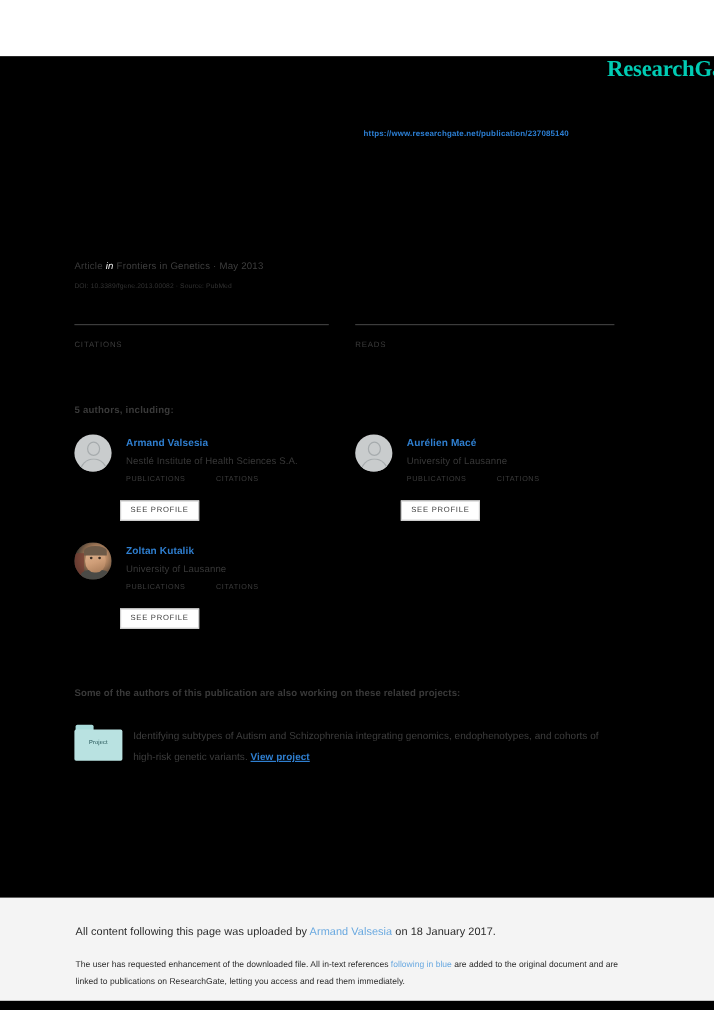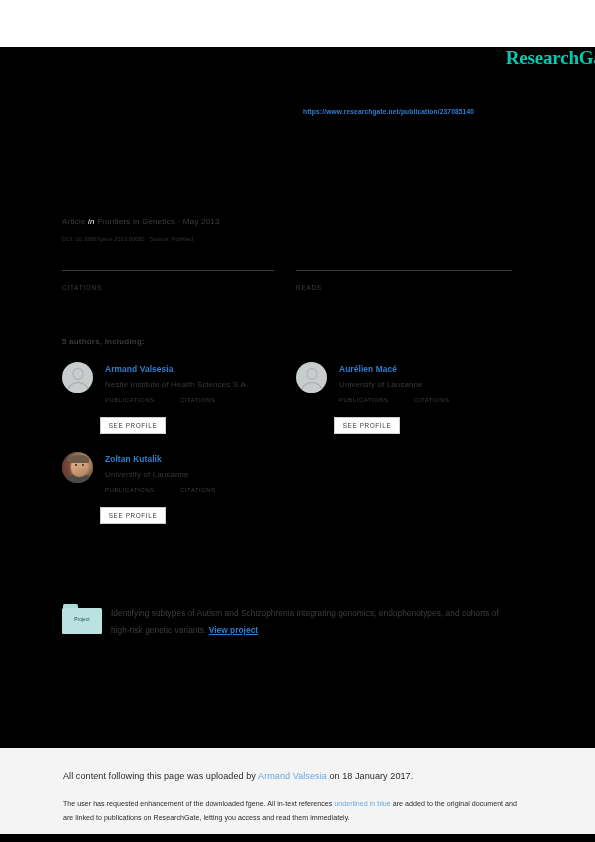--- a/index.html
+++ b/index.html
@@ -482,35 +482,36 @@
         <div class="l">PUBLICATIONS</div>
       </div>
       <div class="col c1">
         <div class="n"></div>
         <div class="l">CITATIONS</div>
       </div>
     </div>
     <div class="see-profile">SEE PROFILE</div>
   </div>
 
+  <div class="projects-heading">Some of the authors of this publication are also working on these related projects:</div>
 
   <div class="project-row">
     <div class="folder">
       <div class="tab"></div>
       <div class="bodyf"></div>
       <div class="lbl">Project</div>
     </div>
     <div class="project-text">
       <span>Identifying subtypes of Autism and Schizophrenia integrating genomics, endophenotypes, and cohorts of high-risk genetic variants.</span>
       <span class="vp">View project</span>
     </div>
   </div>
 
   <div class="footer">
     <div class="footer-line1">
       <span>All content following this page was uploaded by </span><span class="lnk">Armand Valsesia</span><span> on 18 January 2017.</span>
     </div>
     <div class="footer-line2">
-      <span>The user has requested enhancement of the downloaded fgene. All in-text references </span><span class="lnk">underlined in blue</span><span> are added to the original document and are linked to publications on ResearchGate, letting you access and read them immediately.</span>
+      <span>The user has requested enhancement of the downloaded file. All in-text references </span><span class="lnk">following in blue</span><span> are added to the original document and are linked to publications on ResearchGate, letting you access and read them immediately.</span>
     </div>
   </div>
 
 </div>
 
 </body></html>

